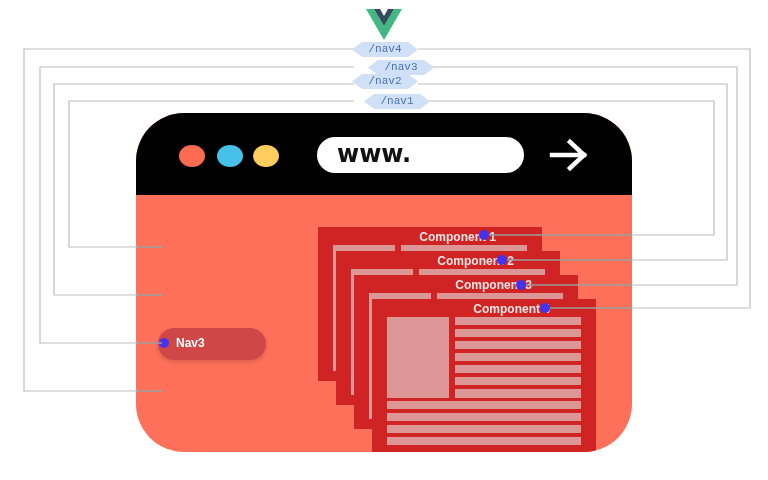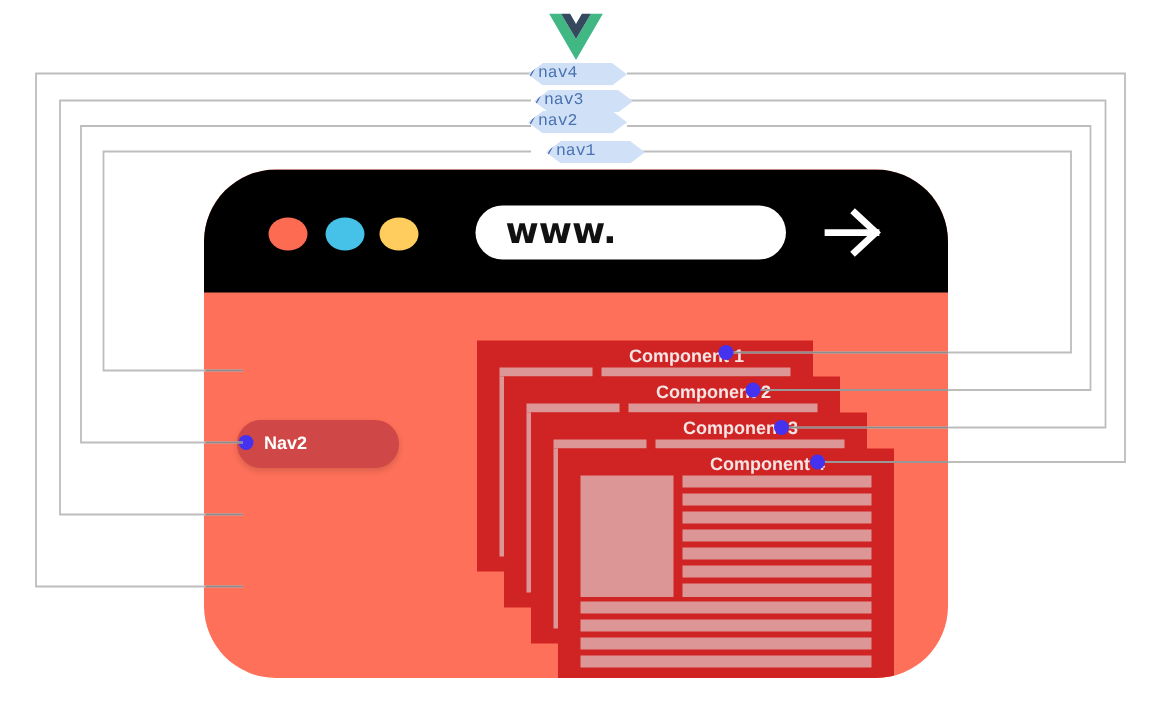--- a/index.html
+++ b/index.html
@@ -1,19 +1,19 @@
 <!DOCTYPE html>
 <html><head>
 <meta charset="utf-8">
 <style>
   html, body { margin:0; padding:0; background:#ffffff; }
   body { width:768px; height:480px; position:relative; overflow:hidden; font-family:"DejaVu Sans", sans-serif; }
   .abs { position:absolute; }
   svg.lines { position:absolute; left:0; top:0; width:768px; height:480px; z-index:3; pointer-events:none; }
-  .route-tag { position:absolute; height:15px; width:66px; background:#cfe0f7; color:#4a72b0; font-family:"Liberation Mono", monospace; font-size:11px; line-height:15px; z-index:4;
+  .route-tag { position:absolute; height:15px; width:66px; background:#cfe0f7; color:#4a72b0; font-family:"Liberation Mono", monospace; font-size:11px; line-height:15px; text-align:center; z-index:4;
     clip-path: polygon(10px 0, calc(100% - 10px) 0, 100% 50%, calc(100% - 10px) 100%, 10px 100%, 0 50%); }
   .browser { position:absolute; left:136px; top:113px; width:496px; height:339px; border-radius:48px; overflow:hidden; background:#fe7059; z-index:1; }
   .titlebar { position:absolute; left:0; top:0; width:100%; height:82px; background:#000; }
   .dot { position:absolute; top:32px; width:26px; height:22px; border-radius:50%; }
   .urlbar { position:absolute; left:181px; top:24px; width:207px; height:36px; border-radius:18px; background:#fff; }
   .urltext { position:absolute; left:20px; top:3px; font-family:"DejaVu Sans", sans-serif; font-weight:bold; font-size:24px; color:#111; }
   .go-arrow { position:absolute; left:412px; top:24px; width:44px; height:36px; }
   .nav-pill { position:absolute; left:22px; width:108px; height:32px; border-radius:16px; background:#cf4746; box-shadow:0 2px 4px rgba(0,0,0,0.15); }
   .nav-dot { position:absolute; left:1px; top:10px; width:10px; height:10px; border-radius:50%; background:#4432ee; }
   .nav-label { position:absolute; left:18px; top:8px; color:#fff; font-family:"Liberation Sans", sans-serif; font-weight:bold; font-size:12px; }
@@ -50,43 +50,43 @@
     <line x1="137" y1="295" x2="162" y2="295"></line>
     <line x1="137" y1="247" x2="162" y2="247"></line>
     <line x1="546" y1="308" x2="632" y2="308"></line>
     <line x1="521" y1="285" x2="632" y2="285"></line>
     <line x1="502" y1="260" x2="632" y2="260"></line>
     <line x1="484" y1="235" x2="632" y2="235"></line>
   </g>
 </svg>
 
 <div class="route-tag" style="left:352px;top:42px">/nav4</div>
-<div class="route-tag" style="left:356px;top:60px">/nav3</div>
+<div class="route-tag" style="left:368px;top:60px">/nav3</div>
 <div class="route-tag" style="left:352px;top:74px">/nav2</div>
 <div class="route-tag" style="left:364px;top:94px">/nav1</div>
 
 <div class="browser">
   <div class="titlebar">
     <div class="dot" style="left:43px;background:#fe6b53"></div>
     <div class="dot" style="left:81px;background:#46c2e8"></div>
     <div class="dot" style="left:117px;background:#ffcd5e"></div>
     <div class="urlbar">
       <span class="urltext">www.</span>
     </div>
     <svg class="go-arrow" viewBox="0 0 44 36">
       <g stroke="#fff" stroke-width="4.5" fill="none" stroke-linecap="square">
         <line x1="4" y1="18" x2="36" y2="18"></line>
         <polyline points="22,5 36,18 22,31"></polyline>
       </g>
     </svg>
   </div>
 
-  <div class="nav-pill" style="top:167px">
+  <div class="nav-pill" style="top:215px">
     <div class="nav-dot"></div>
-    <span class="nav-label">Nav2</span>
+    <span class="nav-label">Nav3</span>
   </div>
 
   <div class="card" style="left:182px;top:114px">
     <span class="card-title">Component 1</span>
     <div class="bar" style="left:15px;top:18px;width:62px;height:6px"></div>
     <div class="bar" style="left:83px;top:18px;width:126px;height:6px"></div>
     <div class="bar" style="left:15px;top:24px;width:3px;height:120px"></div>
   </div>
   <div class="card" style="left:200px;top:138px">
     <span class="card-title">Component 2</span>

